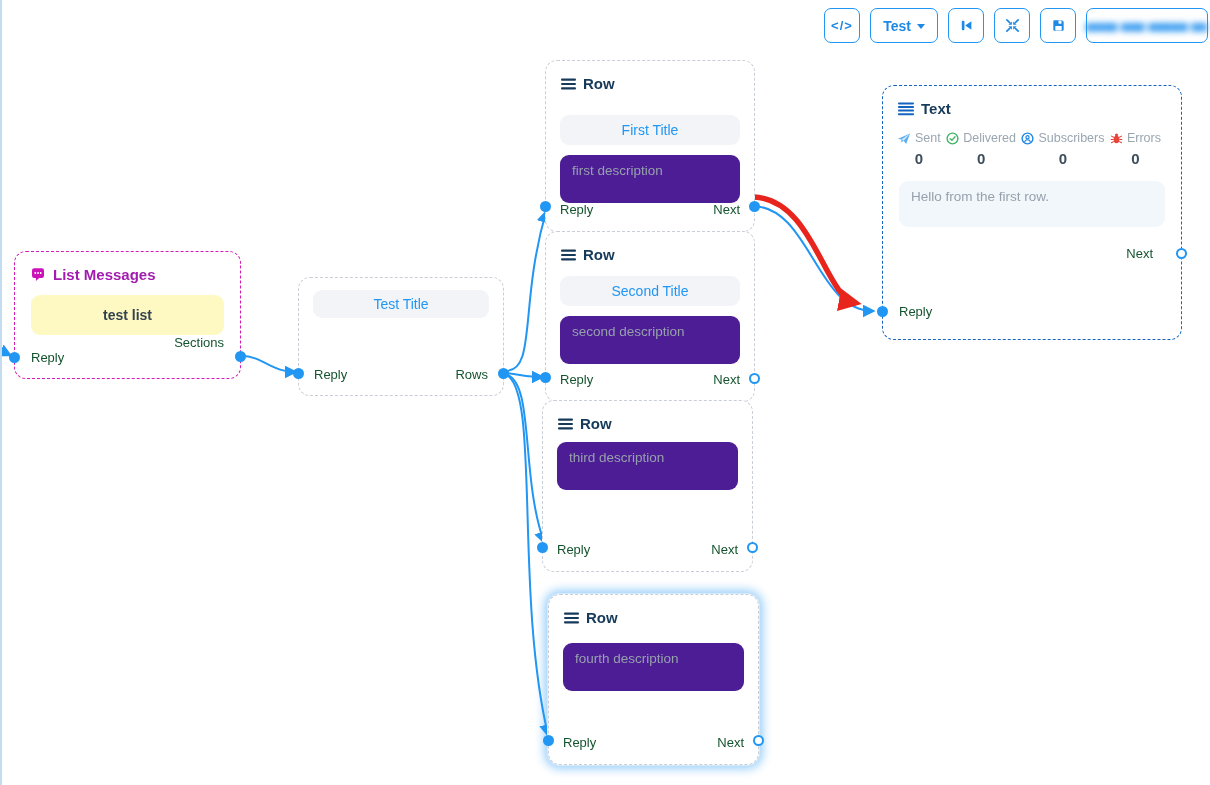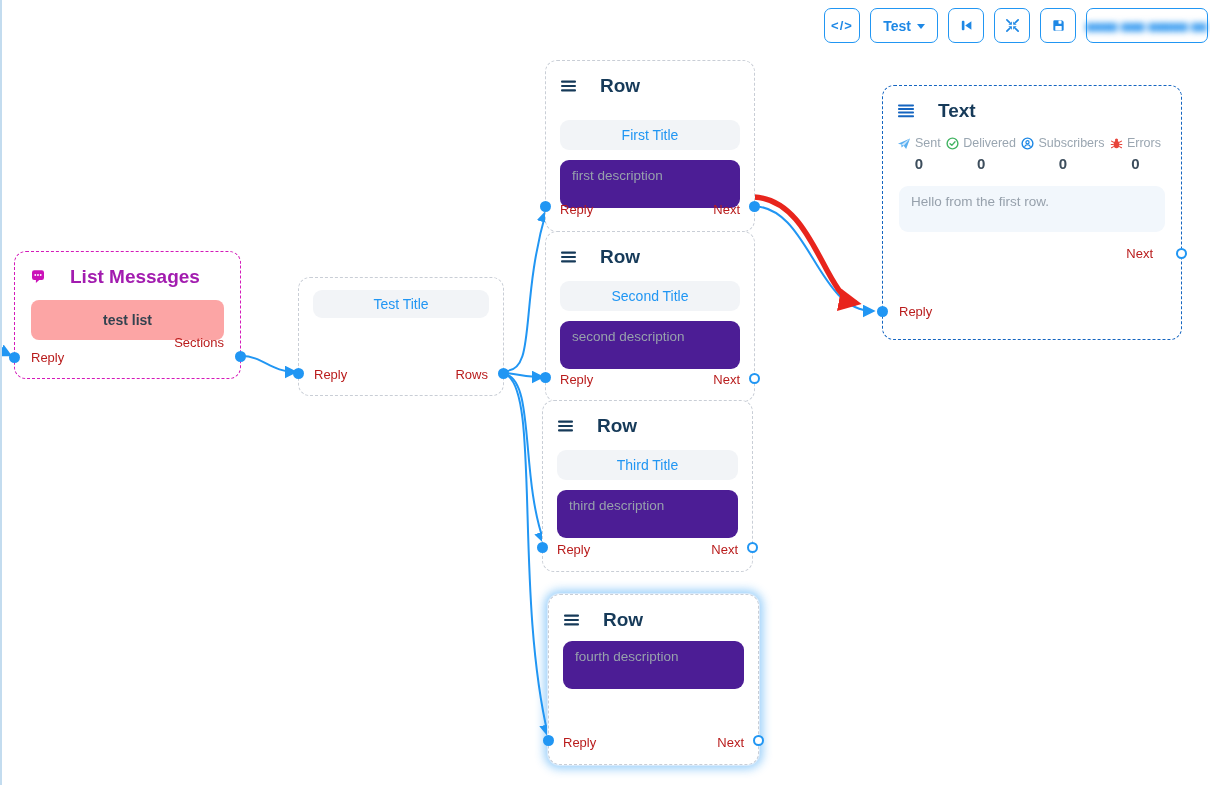--- a/index.html
+++ b/index.html
@@ -6,27 +6,27 @@
   body{width:1210px;height:785px;overflow:hidden;font-family:"Liberation Sans",sans-serif;}
   .canvas{position:relative;width:1210px;height:785px;background:#fff;border-left:2px solid #c3dcef;box-sizing:border-box;}
   svg.edges{position:absolute;left:0;top:0;z-index:1;pointer-events:none;}
 
   
   .node{position:absolute;background:#fff;border-radius:12px;box-sizing:border-box;z-index:2;}
   .node.dash-gray{border:1.5px dashed #c9ced6;}
   .node.dash-magenta{border:1.5px dashed #d41ab9;}
   .node.dash-blue{border:1.6px dashed #1565c0;}
   .node.selected{box-shadow:0 0 0 1px #d7eafc,0 0 10px 4px rgba(33,150,243,.45);}
-  .node-header{display:flex;align-items:center;gap:24px;padding:14px 15px 0 15px;font-size:19px;font-weight:700;color:#163a59;}
+  .node-header{display:flex;align-items:center;gap:7px;padding:14px 15px 0 15px;font-size:15px;font-weight:700;color:#163a59;}
   .node-header.magenta{color:#a21caf;}
   .pillbox{border-radius:9px;display:flex;align-items:center;justify-content:center;}
-  .btn-gray{background:#fca5a5;font-weight:700;color:#33424f;font-size:14px;border-radius:8px;}
+  .btn-gray{background:#fef9c3;font-weight:700;color:#33424f;font-size:14px;}
   .btn-title{background:#f2f4f7;color:#2196f3;font-size:14px;}
   .descbox{background:#4c1d95;border-radius:9px;color:#97a1ac;font-size:13.5px;padding:8px 12px;box-sizing:border-box;text-align:left;}
-  .footer-label{position:absolute;font-size:13px;color:#b91c1c;z-index:3;}
+  .footer-label{position:absolute;font-size:13px;color:#14532d;z-index:3;}
   .handle{position:absolute;width:11px;height:11px;border-radius:50%;background:#2196f3;z-index:4;}
   .handle.ring{background:#fff;border:2.6px solid #2196f3;width:7px;height:7px;}
 
   
   .stats{display:flex;justify-content:space-between;padding:0 20px 0 14px;margin-top:14px;}
   .stat{display:flex;flex-direction:column;align-items:center;}
   .stat-top{display:flex;align-items:flex-end;gap:4px;font-size:12.5px;color:#9aa6b1;}
   .stat-val{margin-top:5px;font-size:15px;font-weight:700;color:#3c4d5c;}
 
   
@@ -179,42 +179,39 @@
 
   <div class="node dash-gray" style="left:540px;top:400px;width:211px;height:172px;">
     <div class="node-header">
       <svg class="icon-svg" width="15" height="12" viewBox="0 0 15 12">
         <rect x="0" y="0.5" width="15" height="2.2" rx="1" fill="#163a59"></rect>
           <rect x="0" y="4.9" width="15" height="2.2" rx="1" fill="#163a59"></rect>
           <rect x="0" y="9.3" width="15" height="2.2" rx="1" fill="#163a59"></rect>
       </svg>
       <span>Row</span>
     </div>
-    <div class="pillbox btn-title" style="margin:13px 14px 0 14px;height:30px;">
-      <span>Third Title</span>
-    </div>
     <div class="descbox" style="margin:10px 14px 0 14px;height:48px;">
       <span>third description</span>
     </div>
     <span class="footer-label" style="left:14px;bottom:14px;">Reply</span>
     <span class="footer-label" style="right:14px;bottom:14px;">Next</span>
     <span class="handle" style="left:-6px;top:141px;"></span>
     <span class="handle ring" style="right:-6px;top:141px;"></span>
   </div>
 
   <div class="node dash-gray selected" style="left:546px;top:594px;width:211px;height:171px;">
     <div class="node-header">
       <svg class="icon-svg" width="15" height="12" viewBox="0 0 15 12">
         <rect x="0" y="0.5" width="15" height="2.2" rx="1" fill="#163a59"></rect>
           <rect x="0" y="4.9" width="15" height="2.2" rx="1" fill="#163a59"></rect>
           <rect x="0" y="9.3" width="15" height="2.2" rx="1" fill="#163a59"></rect>
       </svg>
       <span>Row</span>
     </div>
-    <div class="descbox" style="margin:10px 14px 0 14px;height:48px;">
+    <div class="descbox" style="margin:17px 14px 0 14px;height:48px;">
       <span>fourth description</span>
     </div>
     <span class="footer-label" style="left:14px;bottom:14px;">Reply</span>
     <span class="footer-label" style="right:14px;bottom:14px;">Next</span>
     <span class="handle" style="left:-6px;top:140px;"></span>
     <span class="handle ring" style="right:-6px;top:140px;"></span>
   </div>
 
   <div class="node dash-blue" style="left:880px;top:85px;width:300px;height:255px;">
     <div class="node-header">

